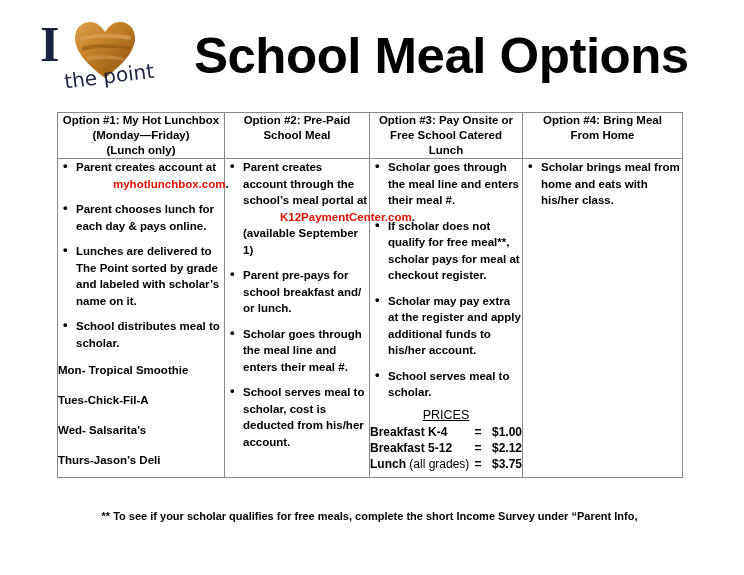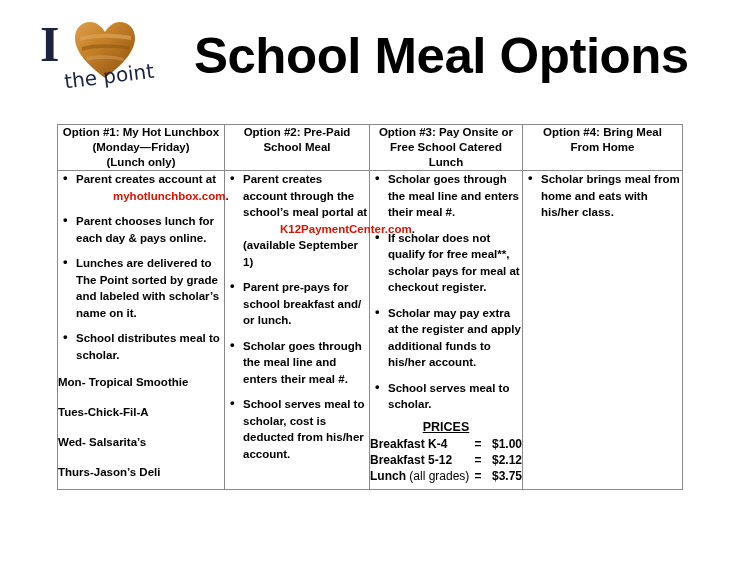--- a/index.html
+++ b/index.html
@@ -70,21 +70,21 @@
     transform: scaleX(1.02);
     transform-origin: left center;
     margin-left: 6px;
     white-space: nowrap;
   }
 
   
   .options-table {
     position: absolute;
     left: 57px;
-    top: 124px;
+    top: 112px;
     width: 625px;
     border-collapse: collapse;
     table-layout: fixed;
   }
   .options-table td,
   .options-table th {
     border: 1px solid #8a8a8a;
     vertical-align: top;
     padding: 0;
   }
@@ -131,21 +131,21 @@
   
   .prices {
     margin-top: 2px;
     text-align: center;
     font-weight: bold;
     font-size: 12px;
     line-height: 16px;
   }
   .prices-title {
     text-decoration: underline;
-    font-weight: bold;
+    font-weight: normal;
     font-size: 12.5px;
     display: block;
     margin-bottom: 1px;
   }
   .price-row {
     display: flex;
     justify-content: space-between;
     white-space: nowrap;
     font-size: 12px;
   }
@@ -303,13 +303,14 @@
           <li>
             <span>Scholar brings meal from home and eats with his/her class.</span>
           </li>
         </ul>
       </td>
     </tr>
   </tbody>
 </table>
 
 <div class="footnote">
+  <div>** To see if your scholar qualifies for free meals, complete the short Income Survey under “Parent Info,</div>
 </div>
 
 </body></html>

